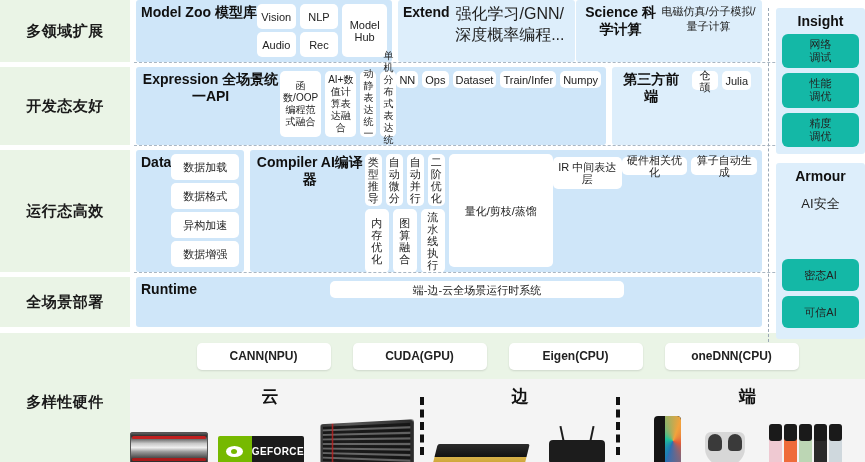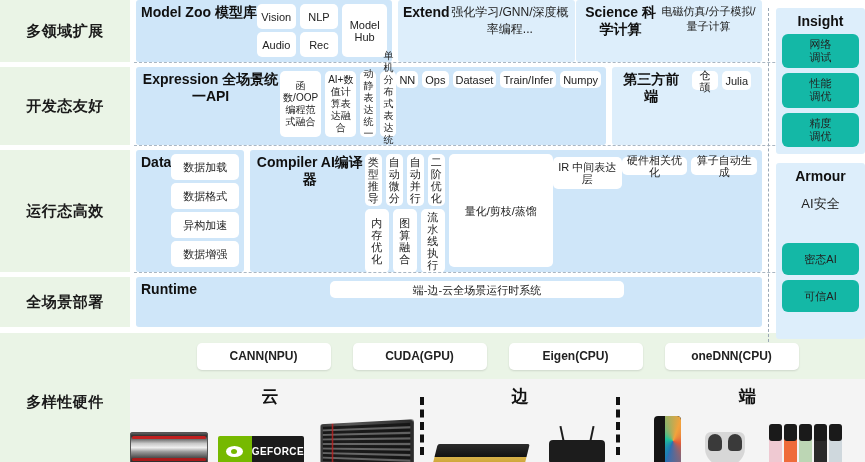--- a/index.html
+++ b/index.html
@@ -120,21 +120,21 @@
           <div class="chipcol" style="flex:1;">
             <div class="chip" style="flex:1;">NLP</div>
             <div class="chip" style="flex:1;">Rec</div>
           </div>
           <div class="chip" style="flex:1;">Model Hub</div>
         </div>
       </div>
 
       <div class="panel light" style="width:177px;margin-left:6px;justify-content:center;">
         <div class="panel-title" style="margin-bottom:6px;">Extend</div>
-        <div style="text-align:center;font-size:12px;color:#222;">强化学习/GNN/深度概率编程...</div>
+        <div style="text-align:center;font-size:16px;color:#222;">强化学习/GNN/深度概率编程...</div>
       </div>
 
       <div class="panel light" style="width:186px;margin-left:1px;justify-content:center;">
         <div class="panel-title" style="margin-bottom:6px;">Science 科学计算</div>
         <div style="text-align:center;font-size:11px;color:#222;">电磁仿真/分子模拟/量子计算</div>
       </div>
     </div>
   </div>
 
   <div class="gap-h">
@@ -306,17 +306,17 @@
       <div class="railchip" style="flex:1;display:flex;align-items:center;justify-content:center;">网络<br>调试</div>
       <div class="railchip" style="flex:1;display:flex;align-items:center;justify-content:center;">性能<br>调优</div>
       <div class="railchip" style="flex:1;display:flex;align-items:center;justify-content:center;">精度<br>调优</div>
     </div>
 
     <div class="railpanel" style="height:176px;margin-top:9px;">
       <div class="railtitle">Armour</div>
       <div style="text-align:center;font-size:13px;color:#222;margin-top:6px;">AI安全</div>
       <div style="flex:1;"></div>
       <div class="railchip" style="height:32px;display:flex;align-items:center;justify-content:center;">密态AI</div>
-      <div class="railchip" style="height:32px;display:flex;align-items:center;justify-content:center;margin-bottom:20px;">可信AI</div>
+      <div class="railchip" style="height:32px;display:flex;align-items:center;justify-content:center;margin-bottom:4px;">可信AI</div>
     </div>
   </div>
 
 </div>
 
 </body></html>

